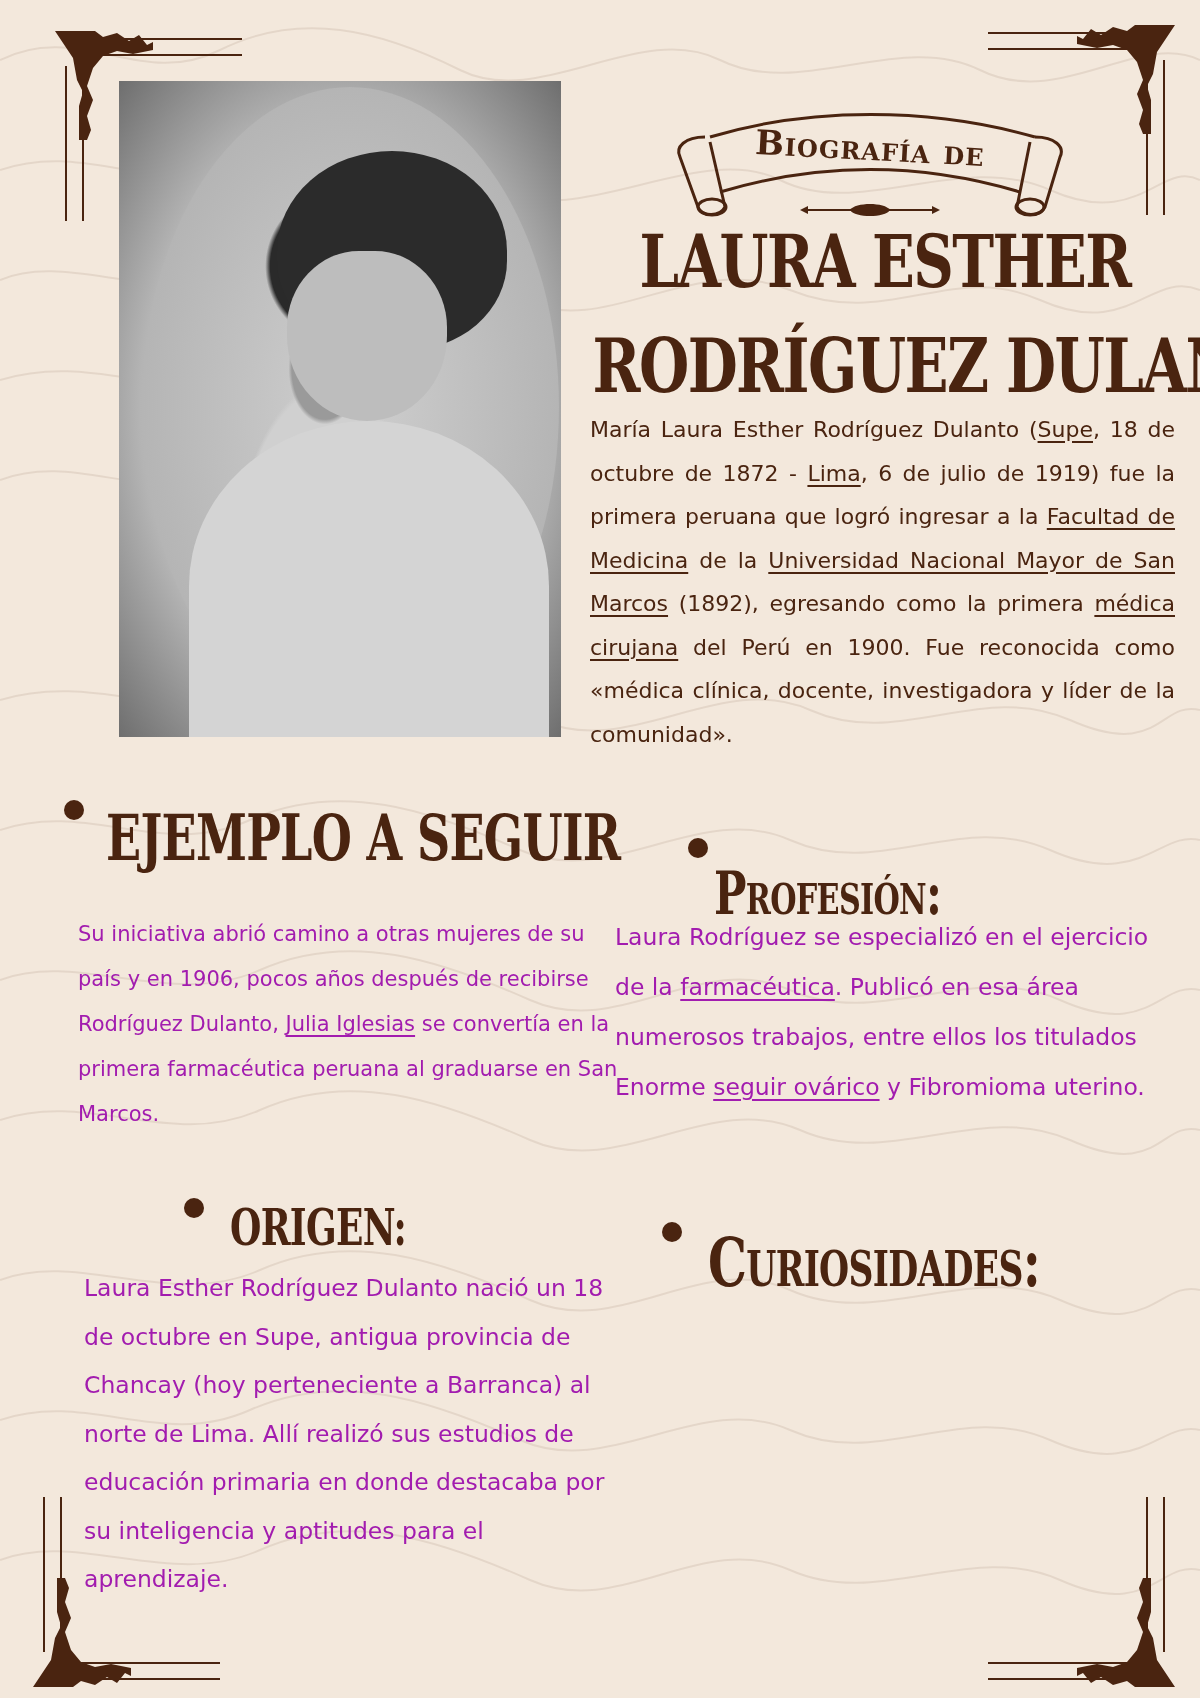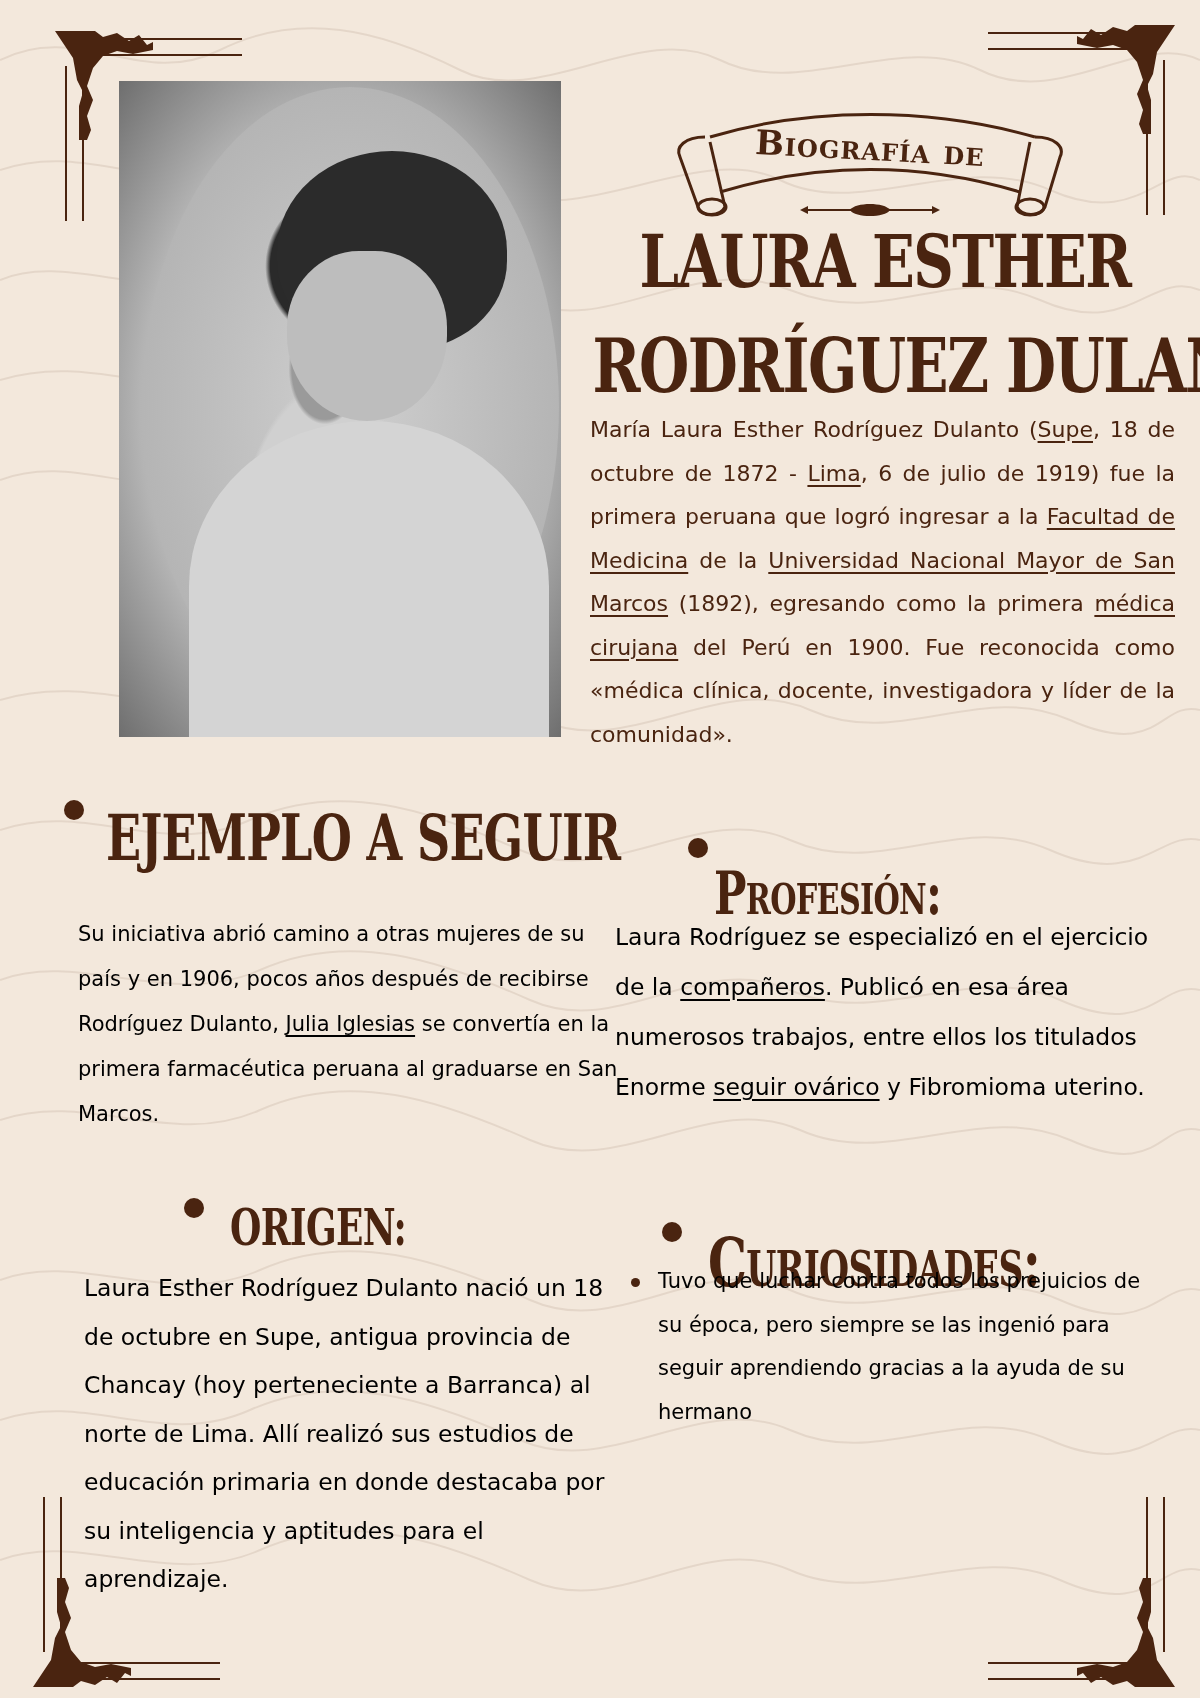--- a/index.html
+++ b/index.html
@@ -128,21 +128,21 @@
     .h-origen { left: 184px; top: 1198px; font-size: 50px; }
     .h-origen .htext { margin-left: 26px; }
     .h-curiosidades { left: 662px; top: 1222px; font-size: 68px; font-variant: small-caps; }
     .h-curiosidades .htext { margin-left: 26px; }
 
     
     .body {
       position: absolute;
       font-family: "DejaVu Sans", sans-serif;
       font-weight: 500;
-      color: #000000;
+      color: #a21caf;
     }
     .b-ejemplo { left: 78px; top: 912px; width: 540px; font-size: 21px; line-height: 45px; }
     .b-profesion { left: 615px; top: 912px; width: 560px; font-size: 23.5px; line-height: 50px; }
     .b-origen { left: 70px; top: 1264px; width: 540px; font-size: 23.5px; line-height: 48.5px; margin-left: 14px; }
     .b-curiosidades {
       left: 628px; top: 1260px; width: 530px;
       font-size: 21px; line-height: 43.5px;
       list-style: none;
     }
     .b-curiosidades li { position: relative; padding-left: 30px; }
@@ -251,27 +251,26 @@
 <div class="heading h-ejemplo">
   <span class="dot"></span>
   <span class="htext">EJEMPLO A SEGUIR</span>
 </div>
 <p class="body b-ejemplo">Su iniciativa abrió camino a otras mujeres de su país y en 1906, pocos años después de recibirse Rodríguez Dulanto, <u>Julia Iglesias</u> se convertía en la primera farmacéutica peruana al graduarse en San Marcos.</p>
 
 <div class="heading h-profesion">
   <span class="dot"></span>
   <span class="htext">Profesión:</span>
 </div>
-<p class="body b-profesion">Laura Rodríguez se especializó en el ejercicio de la <u>compañeros</u>. Publicó en esa área numerosos trabajos, entre ellos los titulados Enorme <u>seguir ovárico</u> y Fibromioma uterino.</p>
+<p class="body b-profesion">Laura Rodríguez se especializó en el ejercicio de la <u>farmacéutica</u>. Publicó en esa área numerosos trabajos, entre ellos los titulados Enorme <u>seguir ovárico</u> y Fibromioma uterino.</p>
 
 <div class="heading h-origen">
   <span class="dot"></span>
   <span class="htext">ORIGEN:</span>
 </div>
 <p class="body b-origen">Laura Esther Rodríguez Dulanto nació un 18 de octubre en Supe, antigua provincia de Chancay (hoy perteneciente a Barranca) al norte de Lima. Allí realizó sus estudios de educación primaria en donde destacaba por su inteligencia y aptitudes para el aprendizaje.</p>
 
 <div class="heading h-curiosidades">
   <span class="dot"></span>
   <span class="htext">Curiosidades:</span>
 </div>
 <ul class="body b-curiosidades">
-  <li>Tuvo que luchar contra todos los prejuicios de su época, pero siempre se las ingenió para seguir aprendiendo gracias a la ayuda de su hermano</li>
 </ul>
 
 </body></html>

